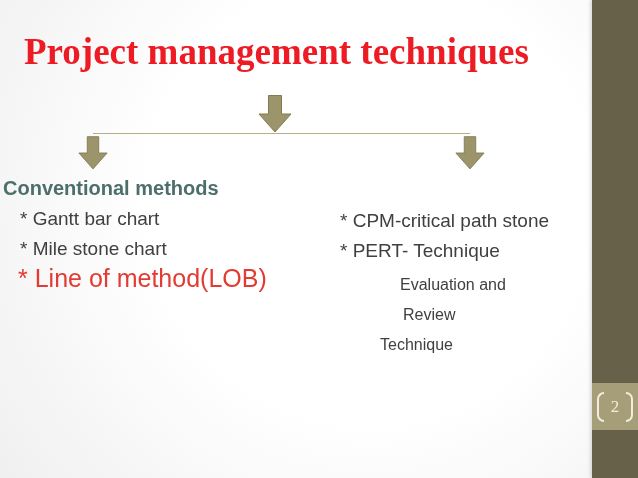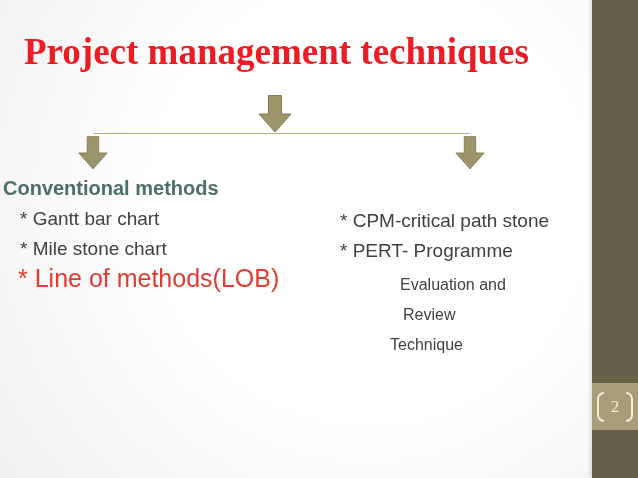--- a/index.html
+++ b/index.html
@@ -69,27 +69,27 @@
     <path d="M10.5 0.5 h13 v18.5 h9.5 L17 37 1 19 h9.5 z" fill="#9c946a" stroke="#827a52" stroke-width="1"></path>
   </svg>
 
   <svg class="arrow-svg" style="left:455px;top:134px;" width="30" height="38" viewBox="0 0 34 38">
     <path d="M10.5 0.5 h13 v18.5 h9.5 L17 37 1 19 h9.5 z" fill="#9c946a" stroke="#827a52" stroke-width="1"></path>
   </svg>
 
   <div class="col-heading" style="left:3px;top:177px;">Conventional methods</div>
   <div class="bullet" style="left:20px;top:238px;">* Mile stone chart</div>
   <div class="bullet" style="left:20px;top:208px;">* Gantt bar chart</div>
-  <div class="lob" style="left:18px;top:264px;">* Line of methods(LOB)</div>
+  <div class="lob" style="left:18px;top:264px;">* Line of method(LOB)</div>
 
   <div class="bullet" style="left:340px;top:210px;">* CPM-critical path stone</div>
-  <div class="bullet" style="left:340px;top:240px;">* PERT- Programme</div>
+  <div class="bullet" style="left:340px;top:240px;">* PERT- Technique</div>
   <div class="cont-line" style="left:400px;top:276px;">Evaluation and</div>
   <div class="cont-line" style="left:403px;top:306px;">Review</div>
-  <div class="cont-line" style="left:390px;top:336px;text-align:center;">Technique</div>
+  <div class="cont-line" style="left:380px;top:336px;text-align:center;">Technique</div>
 
   <div class="sidebar"></div>
   <div class="page-plaque">
     <span class="bracket left"></span>
     <span class="page-num">2</span>
     <span class="bracket right"></span>
   </div>
 
 </div>
 

